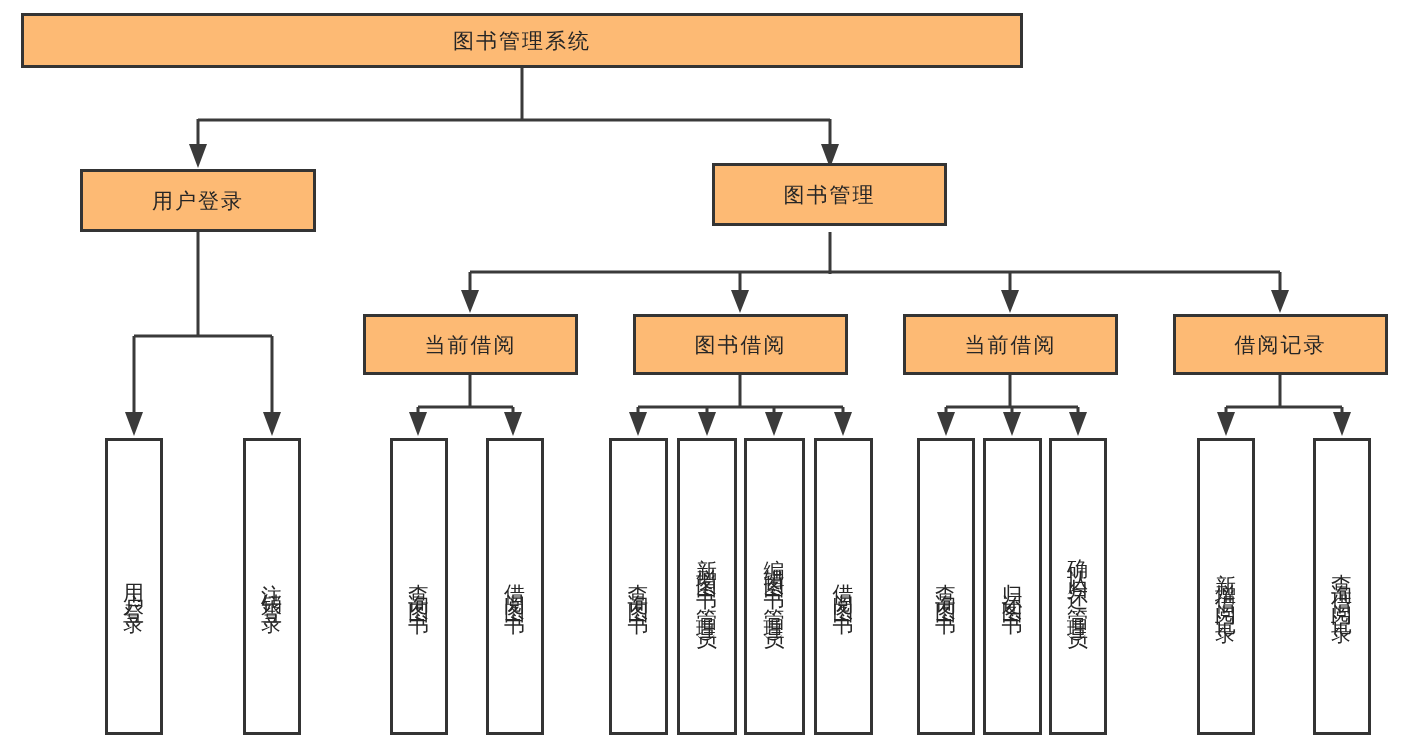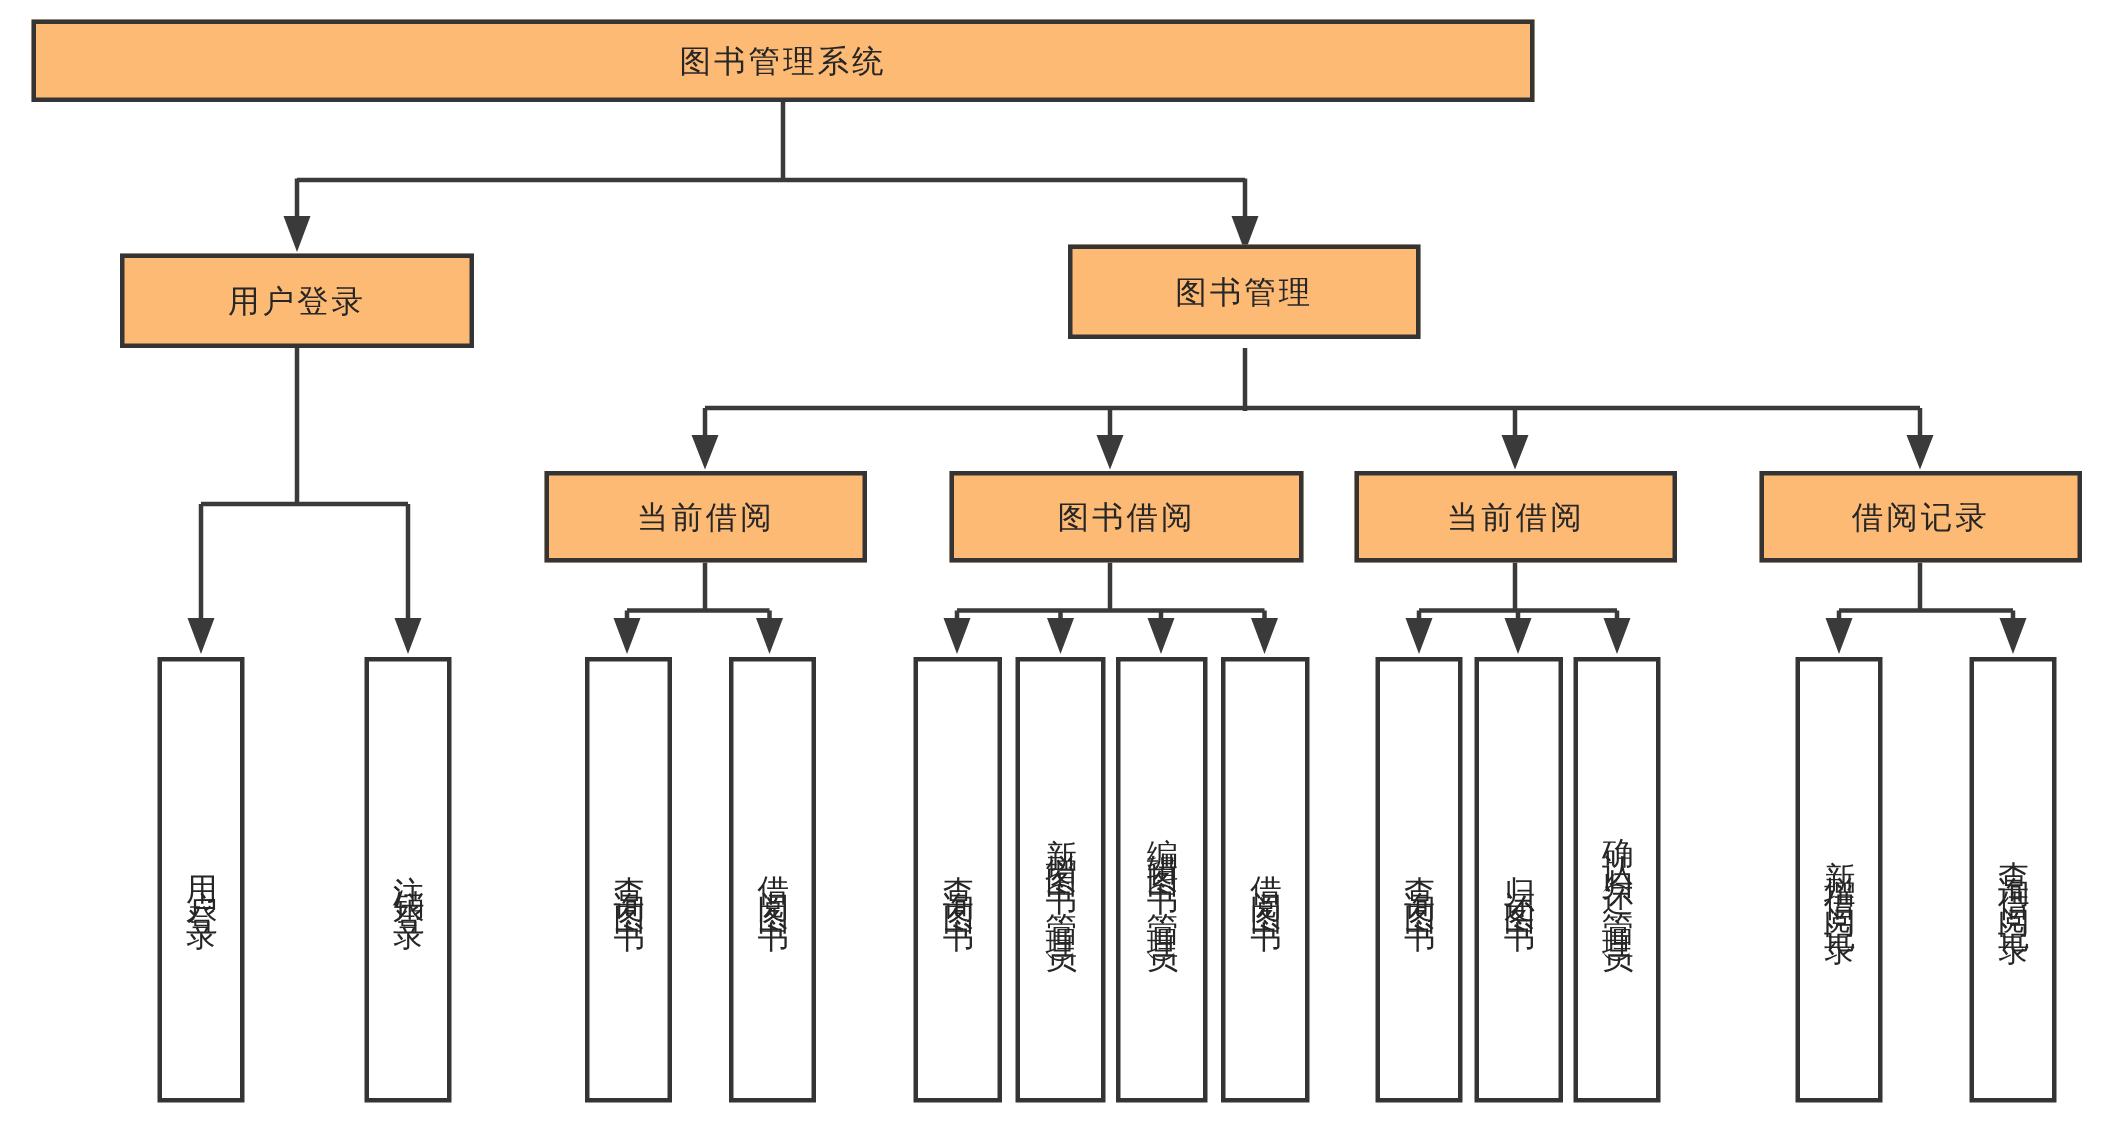--- a/index.html
+++ b/index.html
@@ -127,21 +127,21 @@
   <div class="box" style="left:80px; top:169px; width:236px; height:63px;">
     <span>用户登录</span>
   </div>
   <div class="box" style="left:712px; top:163px; width:235px; height:63px;">
     <span>图书管理</span>
   </div>
 
   <div class="box" style="left:363px; top:314px; width:215px; height:61px;">
     <span>当前借阅</span>
   </div>
-  <div class="box" style="left:633px; top:314px; width:236px; height:61px;">
+  <div class="box" style="left:633px; top:314px; width:215px; height:61px;">
     <span>图书借阅</span>
   </div>
   <div class="box" style="left:903px; top:314px; width:215px; height:61px;text-align:right;">
     <span>当前借阅</span>
   </div>
   <div class="box" style="left:1173px; top:314px; width:215px; height:61px;text-align:right;">
     <span>借阅记录</span>
   </div>
 
   <div class="vbox" style="left:105px; width:58px;">

